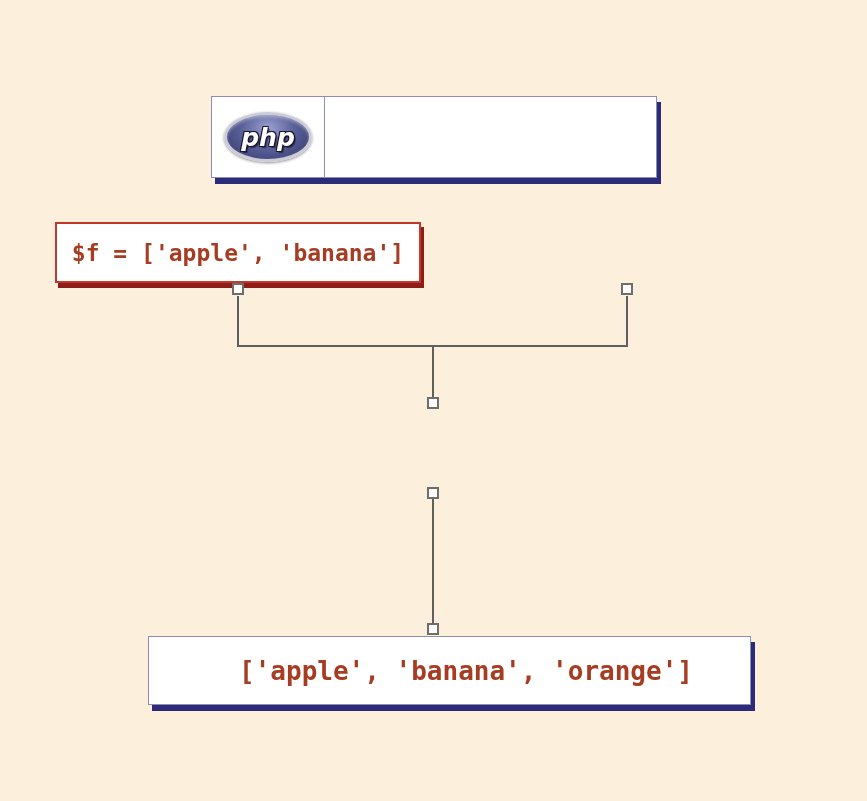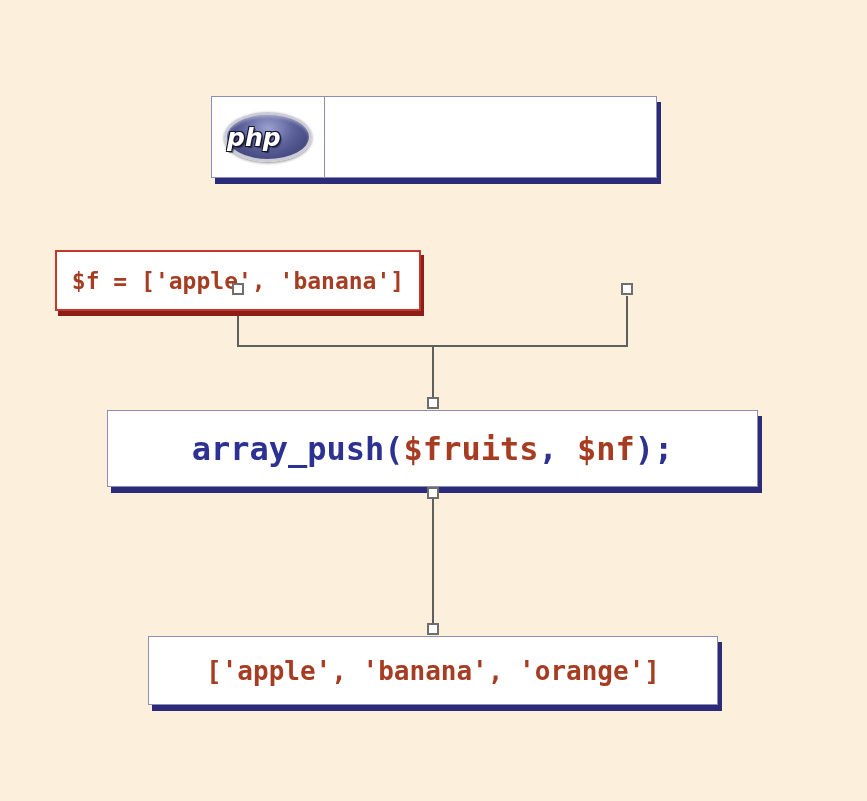--- a/index.html
+++ b/index.html
@@ -39,20 +39,21 @@
   }
   .logo-ellipse {
     width: 82px;
     height: 44px;
     border-radius: 50%;
     background: radial-gradient(ellipse at 50% 30%, #9ba1d2 0%, #5b6199 45%, #31366b 100%);
     border: 3px solid #ccccd8;
     box-shadow: 0 1px 3px rgba(0,0,0,0.45), inset 0 2px 3px rgba(255,255,255,0.35);
     display: flex;
     align-items: center;
+    justify-content: center;
   }
   .logo-text {
     font-family: "DejaVu Sans", sans-serif;
     font-weight: bold;
     font-style: italic;
     font-size: 25px;
     line-height: 1;
     color: #ffffff;
     text-shadow:
       -1px -1px 0 #15152e,
@@ -92,38 +93,38 @@
     color: var(--red, #a63c22);
   }
   .blue-box {
     border: 1.5px solid #8d8db5;
     box-shadow: 4px 6px 0 var(--blue_shadow, #2b2b7a);
   }
   .left-input {
     left: 55px; top: 222px;
     width: 362px; height: 57px;
     font-size: 23px;
-    margin-top: 28px;
   }
   .right-input {
     left: 443px; top: 222px;
     width: 364px; height: 57px;
     font-size: 23px;
   }
   .op-box {
     left: 107px; top: 410px;
     width: 649px; height: 75px;
     font-size: 32px;
     color: var(--blue, #2d3191);
   }
   .result-box {
     left: 148px; top: 636px;
     width: 568px; height: 67px;
     font-size: 26px;
     color: var(--red, #a63c22);
+    padding-left: 33px;
   }
 
   
   .line {
     position: absolute;
     background: #5f5f5f;
     z-index: 0;
   }
   .line-left-vert  { left: 237px; top: 296px; width: 2px; height: 51px; }
   .line-right-vert { left: 626px; top: 296px; width: 2px; height: 51px; }
@@ -166,21 +167,18 @@
   <div class="line line-horiz"></div>
   <div class="line line-mid-vert"></div>
   <div class="line line-bottom-vert"></div>
 
   <div class="node-square sq-left"></div>
   <div class="node-square sq-right"></div>
   <div class="node-square sq-mid"></div>
   <div class="node-square sq-below"></div>
   <div class="node-square sq-result"></div>
 
-  <div class="code-box blue-box op-box">
-    <span><span style="color: rgb(45, 49, 145);">array_push</span><span style="color: rgb(45, 49, 145);">(</span><span style="color: rgb(166, 60, 34);">$fruits</span><span style="color: rgb(45, 49, 145);">, </span><span style="color: rgb(166, 60, 34);">$nf</span><span style="color: rgb(45, 49, 145);">);</span></span>
-  </div>
 
   <div class="code-box blue-box result-box">
     <span>['apple', 'banana', 'orange']</span>
   </div>
 
 </div>
 
 </body></html>

